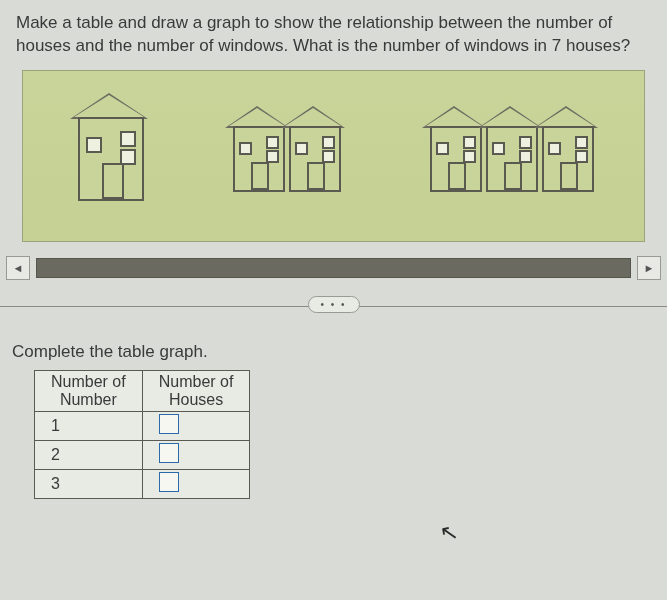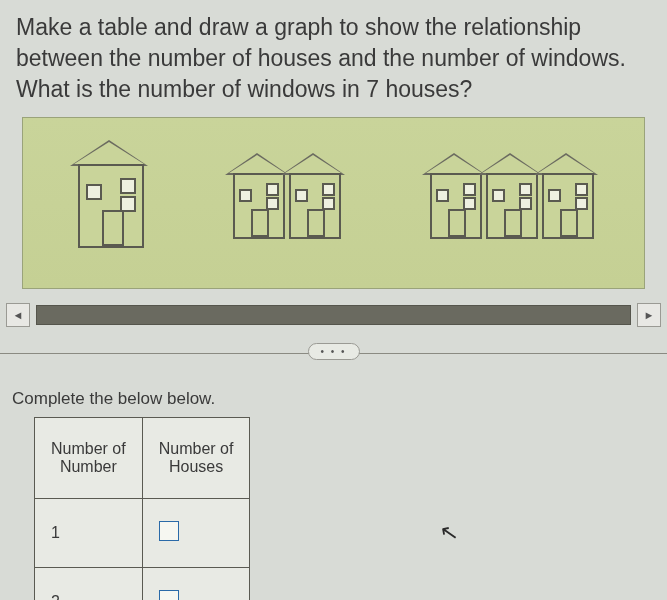--- a/index.html
+++ b/index.html
@@ -7,21 +7,21 @@
     padding: 0;
     font-family: Arial, sans-serif;
     background: #d8dbd6;
     width: 667px;
     height: 600px;
     overflow: hidden;
     position: relative;
   }
   .prompt {
     padding: 12px 9px 8px 16px;
-    font-size: 23px;
+    font-size: 17px;
     color: #3a3a3a;
     line-height: 1.35;
   }
   .illustration-area {
     margin: 4px 22px 8px 22px;
     height: 170px;
     background: linear-gradient(#c9d49a, #c5d094);
     border: 1px solid #9aa37a;
     position: relative;
     display: flex;
@@ -154,21 +154,21 @@
   }
   .table-wrap {
     margin: 8px 0 0 34px;
   }
   table.data {
     border-collapse: collapse;
     background: #e8eae4;
   }
   table.data th, table.data td {
     border: 1.5px solid #5a5a52;
-    padding: 22px 16px;
+    padding: 2px 16px;
     font-size: 16px;
     color: #3a3a3a;
     font-weight: normal;
   }
   table.data th {
     background: #e8eae4;
   }
   .input-cell {
     width: 18px;
     height: 18px;
@@ -259,21 +259,21 @@
   <div class="scroll-arrow">◄</div>
   <div class="scroll-track"></div>
   <div class="scroll-arrow">►</div>
 </div>
 
 <div class="divider-row">
   <div class="divider-line"></div>
   <div class="divider-badge">• • •</div>
 </div>
 
-<div class="instruction">Complete the below below.</div>
+<div class="instruction">Complete the table graph.</div>
 
 <div class="table-wrap">
   <table class="data">
     <thead>
       <tr>
         <th>
           <span>Number of</span><br><span>Number</span>
         </th>
         <th>
           <span>Number of</span><br><span>Houses</span>

